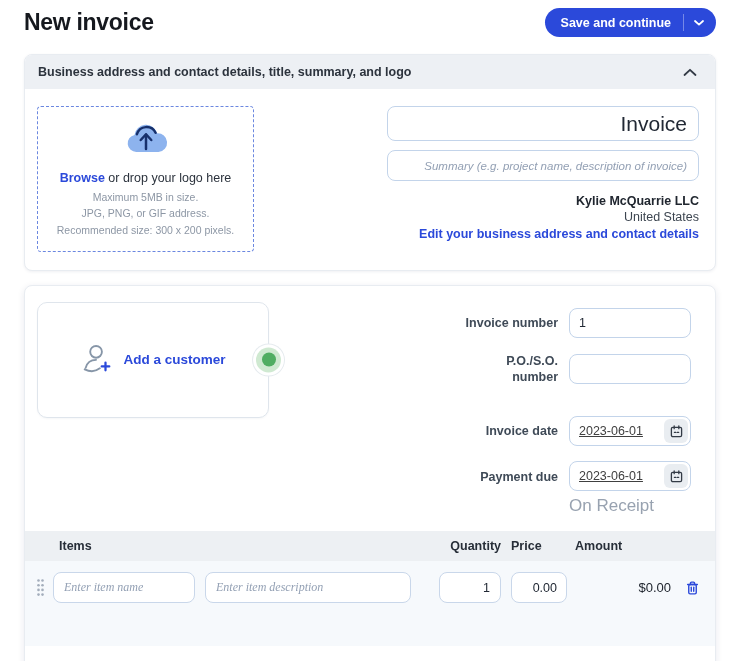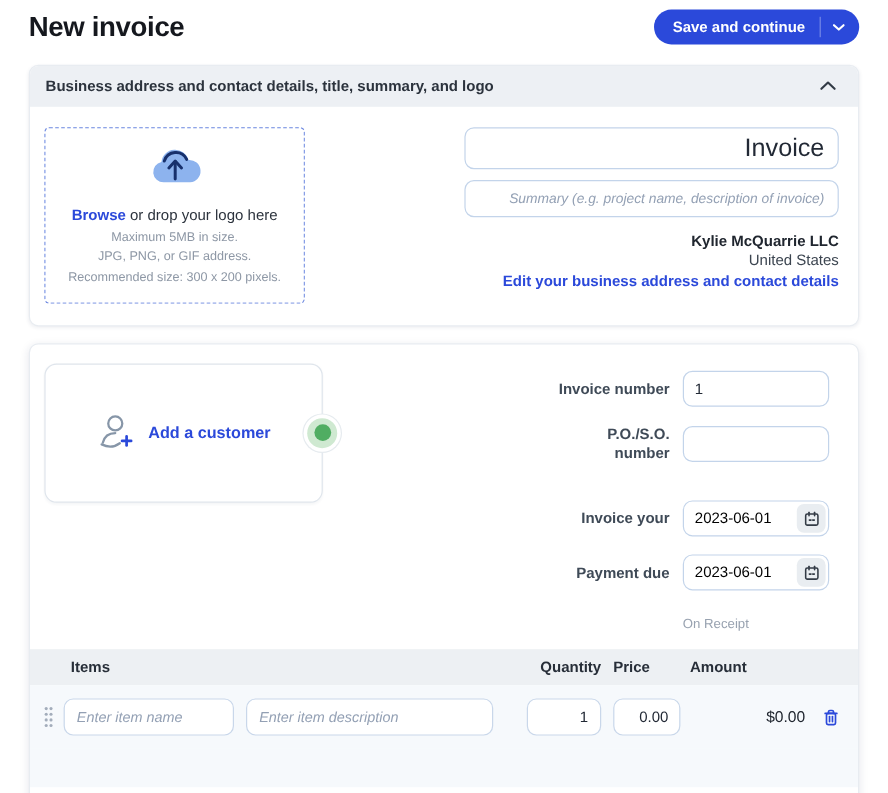--- a/index.html
+++ b/index.html
@@ -62,44 +62,44 @@
   .f-row.align-top { align-items:flex-start; }
   .f-label { flex:1; text-align:right; margin-right:11px; font-size:12.5px; font-weight:bold;
     color:#3f4a57; line-height:1.3; }
   .f-label .wrap { display:inline-block; max-width:80px; }
   .f-label.pad-top { margin-top:8px; }
   .f-input { width:122px; height:30px; border:1px solid #c3d4ea; border-radius:8px;
     font-size:12.5px; color:#222935; padding:0 9px;
     font-family:"Liberation Sans", sans-serif; outline:none; }
   .date-wrap { width:122px; position:relative; }
   .date-input { width:122px; height:30px; border:1px solid #c3d4ea; border-radius:8px;
-    font-size:12.5px; color:#000000; padding:0 30px 0 9px;
-    font-family:"Liberation Sans", sans-serif; outline:none; }
+    font-size:12.5px; color:#404040; padding:0 30px 0 9px;
+    font-family:"Liberation Sans", sans-serif; outline:none;text-decoration:underline; }
   .cal-btn { position:absolute; right:3px; top:3px; width:24px; height:24px;
     background:#e9edf1; border-radius:6px; display:flex; align-items:center;
     justify-content:center; cursor:pointer; }
-  .due-note { font-size:11px; color:#98a2b0; margin-top:22px; }
+  .due-note { font-size:17px; color:#98a2b0; margin-top:5px; }
 
   .tab { display:inline-flex; align-items:center; gap:7px; margin:20px 0 0 24px;
     background:#e8eef8; border-radius:8px 8px 0 0; padding:7px 16px; cursor:pointer; }
   .tab-label { color:#2b49da; font-weight:bold; font-size:12.5px; }
 
   .t-header { display:flex; align-items:center; height:30px; background:#edf0f3;
     padding:0 10px 0 34px; font-size:12.5px; font-weight:bold; color:#272e38; }
   .th-items { flex:1; }
   .col-qty { width:62px; text-align:right; }
   .col-price { width:56px; margin-left:10px; }
   .col-amount { width:96px; margin-left:8px; }
   .col-trash { width:26px; margin-left:8px; display:flex; justify-content:center; }
 
   .t-row { display:flex; align-items:center; background:#f6f9fc; padding:11px 10px 11px 8px; }
   .handle { width:14px; display:flex; justify-content:center; cursor:grab; }
   .item-input { width:142px; height:31px; margin-left:6px; border:1px solid #c9d7ea;
     border-radius:8px; background:#fff; font-size:12px; padding:0 10px;
-    font-family:Liberation Sans, sans-serif; outline:none; color:#a16207; }
+    font-family:Liberation Serif, serif; outline:none; color:#a16207; }
   .desc-input { width:206px; margin-left:10px; }
   .row-spacer { flex:1; }
   .qty-input { width:62px; height:31px; border:1px solid #c9d7ea; border-radius:8px;
     background:#fff; font-size:12.5px; text-align:right; padding:0 10px;
     font-family:"Liberation Sans", sans-serif; outline:none; color:#222935; }
   .price-input { width:56px; height:31px; margin-left:10px; border:1px solid #c9d7ea;
     border-radius:8px; background:#fff; font-size:12.5px; text-align:right; padding:0 9px;
     font-family:"Liberation Sans", sans-serif; outline:none; color:#222935; }
   .amount-val { width:96px; margin-left:8px; text-align:right; font-size:13px; color:#20262f; }
   .trash-btn { width:26px; margin-left:8px; display:flex; justify-content:center; cursor:pointer; }
@@ -185,21 +185,21 @@
     <div class="fields">
       <div class="f-row">
         <span class="f-label">Invoice number</span>
         <input class="f-input" type="text" value="1" style="">
       </div>
       <div class="f-row">
         <span class="f-label"><span class="wrap">P.O./S.O. number</span></span>
         <input class="f-input" type="text" style="">
       </div>
       <div class="f-row top-gap">
-        <span class="f-label">Invoice your</span>
+        <span class="f-label">Invoice date</span>
         <div class="date-wrap">
           <input class="date-input" type="text" value="2023-06-01" style="">
           <span class="cal-btn">
             <svg width="13" height="13" viewBox="0 0 14 14" fill="none" stroke="#333b46" stroke-width="1.4" stroke-linecap="round">
                 <rect x="1.5" y="2.5" width="11" height="10" rx="1.5"></rect>
                 <line x1="4.5" y1="1" x2="4.5" y2="4"></line>
                 <line x1="9.5" y1="1" x2="9.5" y2="4"></line>
                 <line x1="4.8" y1="8" x2="6.3" y2="8"></line>
                 <line x1="7.8" y1="8" x2="9.3" y2="8"></line>
               </svg>

